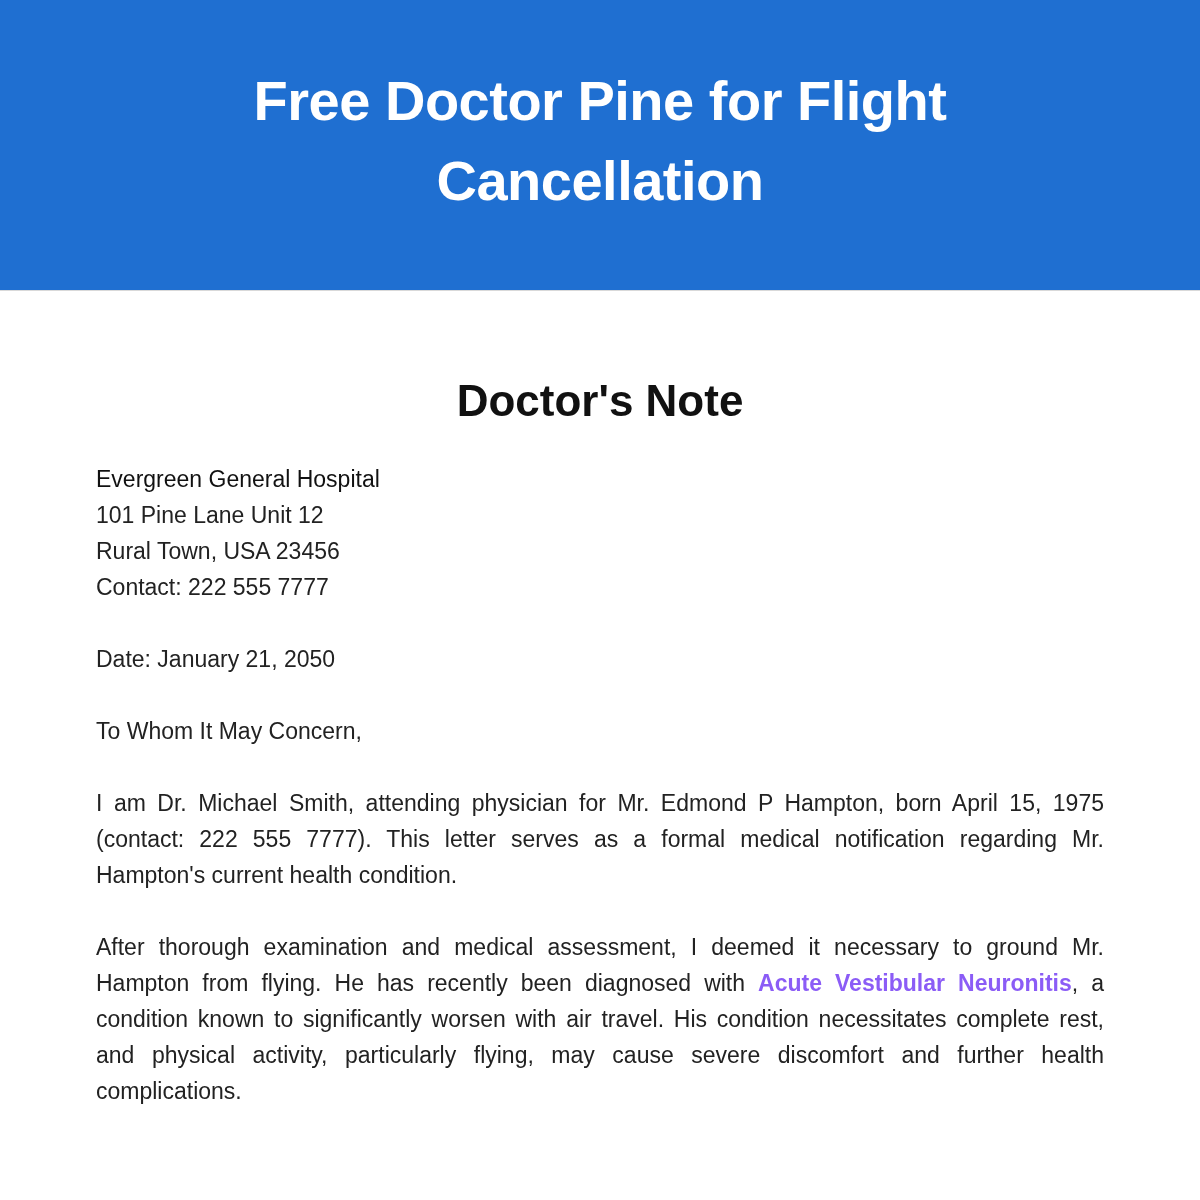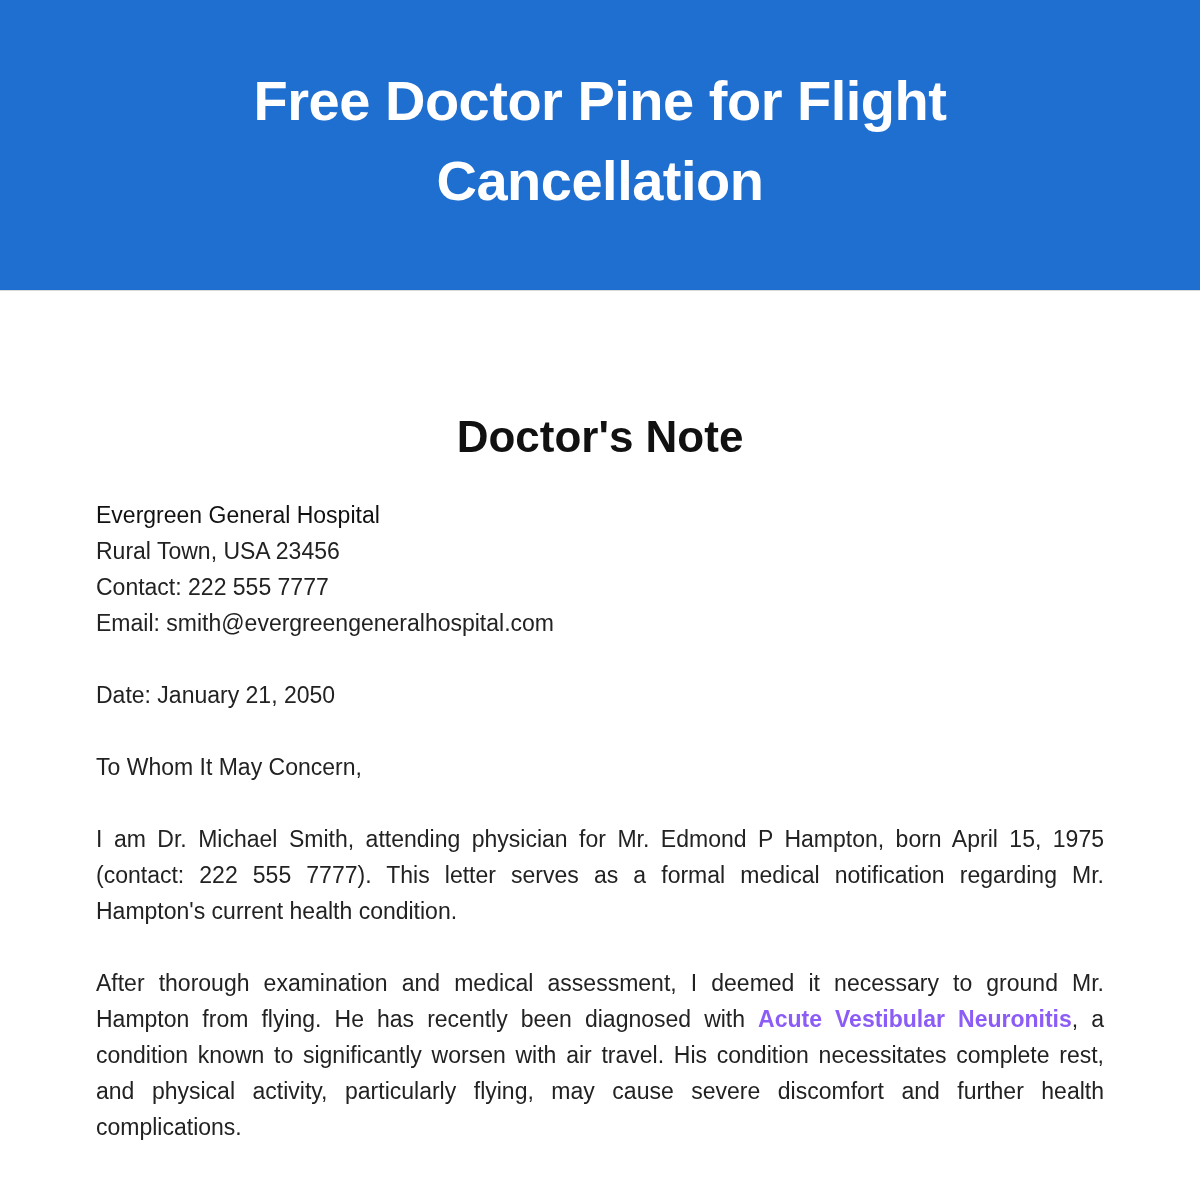--- a/index.html
+++ b/index.html
@@ -24,21 +24,21 @@
       font-weight: 700;
       font-size: 56px;
       line-height: 80px;
       letter-spacing: -0.5px;
     }
     .content {
       padding: 0 96px 0 96px;
     }
     .note-title {
       margin: 0;
-      padding-top: 116px;
+      padding-top: 80px;
       text-align: center;
       font-size: 44px;
       line-height: 60px;
       font-weight: 700;
       color: #111111;
     }
     .addr {
       margin-top: 30px;
       font-size: 23px;
       line-height: 36px;
@@ -57,23 +57,23 @@
 
 <header class="banner">
   <h1>Free Doctor Pine for Flight Cancellation</h1>
 </header>
 
 <main class="content">
   <h2 class="note-title">Doctor's Note</h2>
 
   <div class="addr">
     <div class="hosp">Evergreen General Hospital</div>
+    <div>101 Pine Lane Unit 12</div>
     <div>Rural Town, USA 23456</div>
     <div>Contact: 222 555 7777</div>
-    <div>Email: smith@evergreengeneralhospital.com</div>
   </div>
 
   <p class="para">Date: January 21, 2050</p>
 
   <p class="para">To Whom It May Concern,</p>
 
   <p class="para">I am Dr. Michael Smith, attending physician for Mr. Edmond P Hampton, born April 15, 1975 (contact: 222 555 7777). This letter serves as a formal medical notification regarding Mr. Hampton's current health condition.</p>
 
   <p class="para"><span>After thorough examination and medical assessment, I deemed it necessary to ground Mr. Hampton from flying. He has recently been diagnosed with </span><b>Acute Vestibular Neuronitis</b><span>, a condition known to significantly worsen with air travel. His condition necessitates complete rest, and physical activity, particularly flying, may cause severe discomfort and further health complications.</span></p>
 </main>

